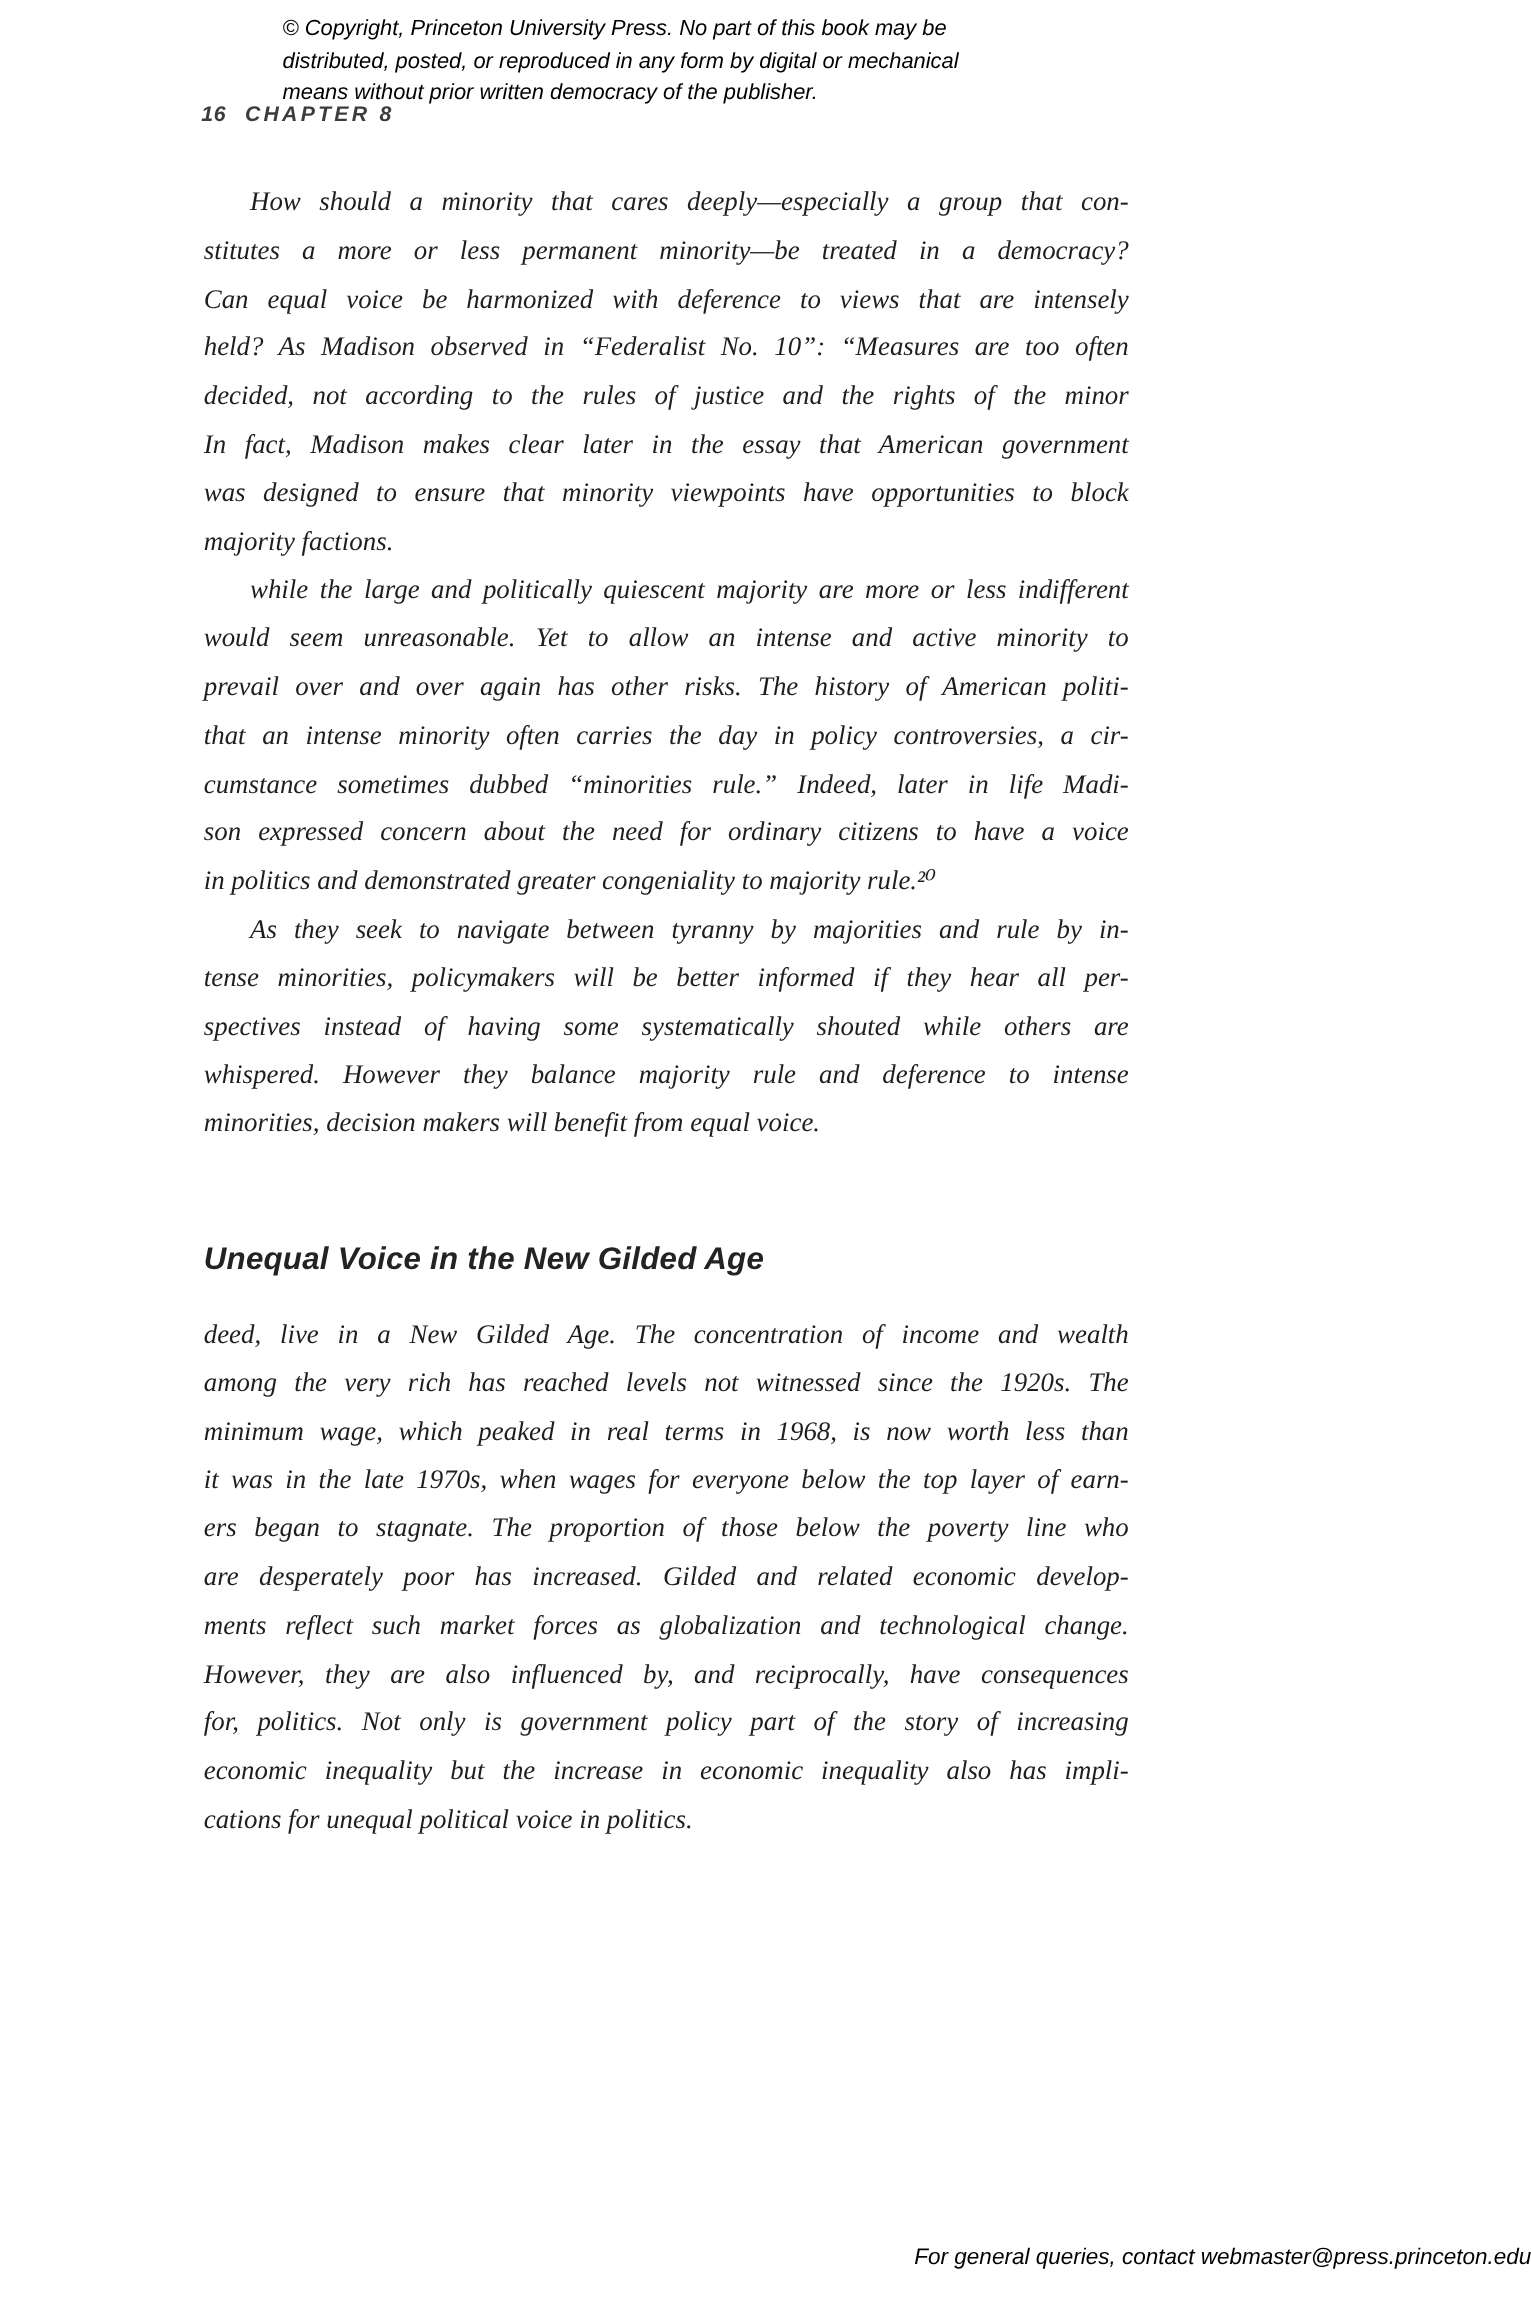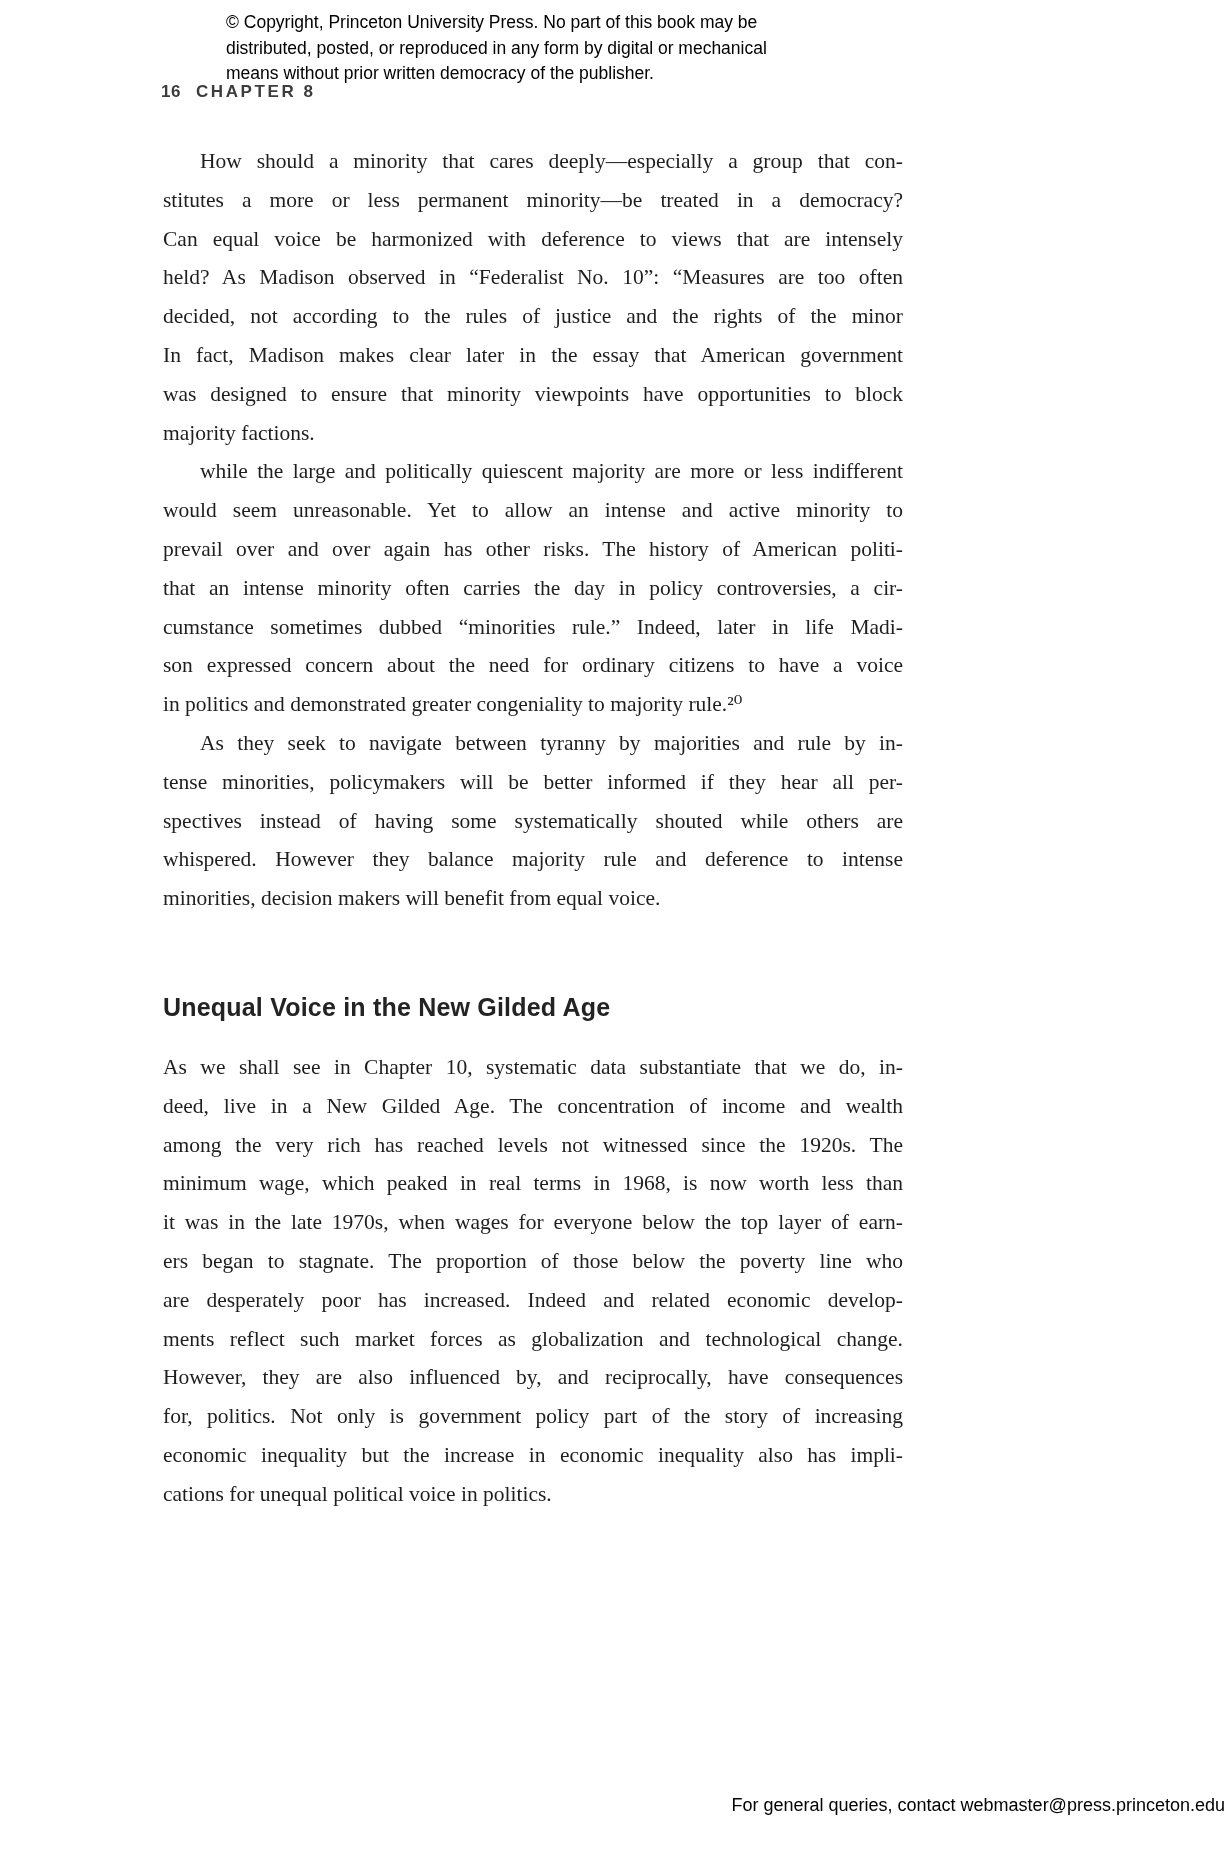--- a/index.html
+++ b/index.html
@@ -2,20 +2,21 @@
 <html><head>
 <meta charset="utf-8">
 <style>
   html,body{margin:0;padding:0;background:#ffffff;}
   .page{
     position:relative;
     width:1225px;height:1850px;
     background:#ffffff;
     overflow:hidden;
     font-family:"Liberation Serif","DejaVu Serif",serif;
+    font-style:italic;
   }
   
   .copyright{
     position:absolute;left:226px;top:10px;width:640px;
     font-family:"Liberation Sans","DejaVu Sans",sans-serif;
     font-size:17.5px;line-height:25.5px;color:#000000;
   }
   .cline{text-align:left;white-space:nowrap;}
   
   .running-head{
@@ -91,27 +92,26 @@
         <div class="line">As they seek to navigate between tyranny by majorities and rule by in-</div>
         <div class="line">tense minorities, policymakers will be better informed if they hear all per-</div>
         <div class="line">spectives instead of having some systematically shouted while others are</div>
         <div class="line">whispered. However they balance majority rule and deference to intense</div>
         <div class="line last">minorities, decision makers will benefit from equal voice.</div>
       </div>
 
     <div class="section-heading">Unequal Voice in the New Gilded Age</div>
 
     <div class="para">
-        <div class="line">As we shall see in Chapter 10, systematic data substantiate that we do, in-</div>
         <div class="line">deed, live in a New Gilded Age. The concentration of income and wealth</div>
         <div class="line">among the very rich has reached levels not witnessed since the 1920s. The</div>
         <div class="line">minimum wage, which peaked in real terms in 1968, is now worth less than</div>
         <div class="line">it was in the late 1970s, when wages for everyone below the top layer of earn-</div>
         <div class="line">ers began to stagnate. The proportion of those below the poverty line who</div>
-        <div class="line">are desperately poor has increased. Indeed and related economic develop-</div>
+        <div class="line">are desperately poor has increased. Gilded and related economic develop-</div>
         <div class="line">ments reflect such market forces as globalization and technological change.</div>
         <div class="line">However, they are also influenced by, and reciprocally, have consequences</div>
         <div class="line">for, politics. Not only is government policy part of the story of increasing</div>
         <div class="line">economic inequality but the increase in economic inequality also has impli-</div>
         <div class="line last">cations for unequal political voice in politics.</div>
       </div>
   </div>
 
   <div class="footer">
     <span>For general queries, contact webmaster@press.princeton.edu</span>

